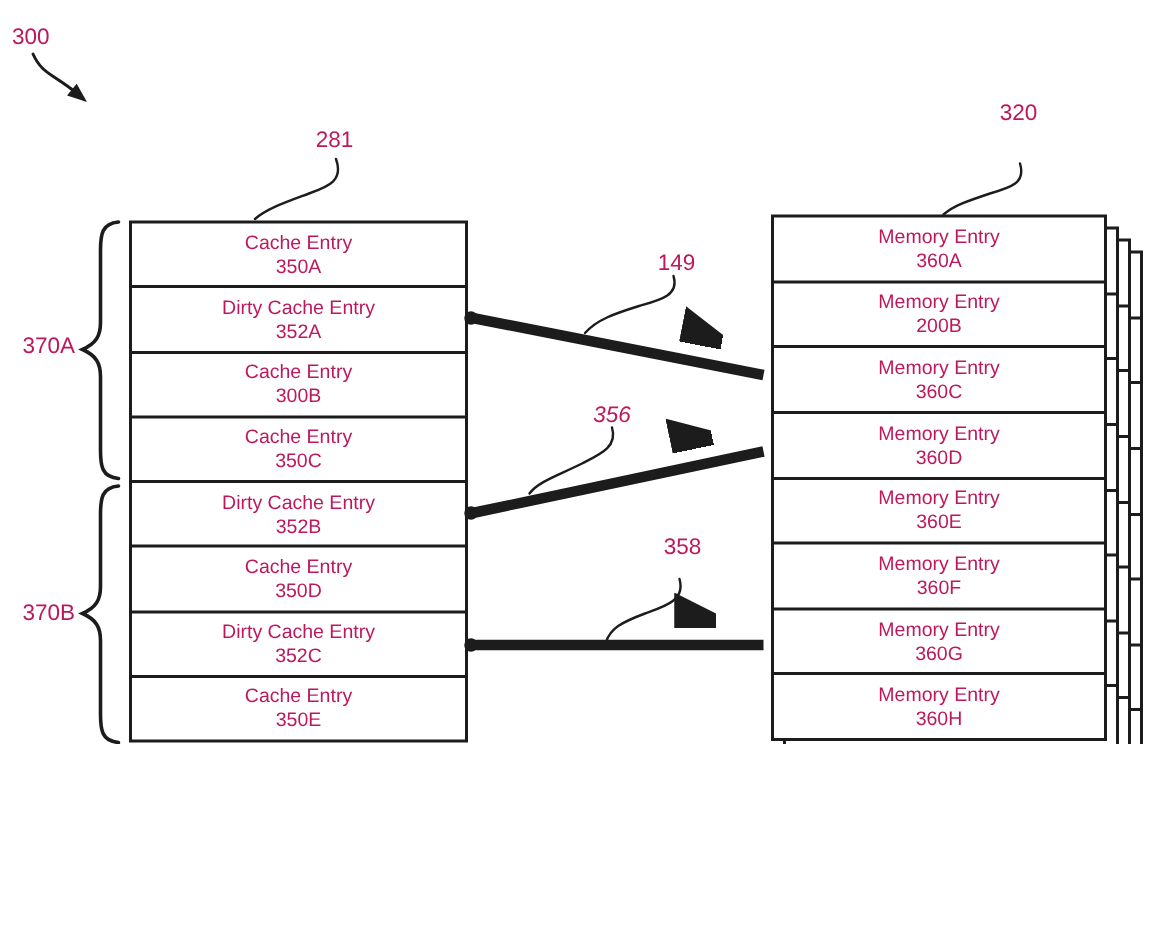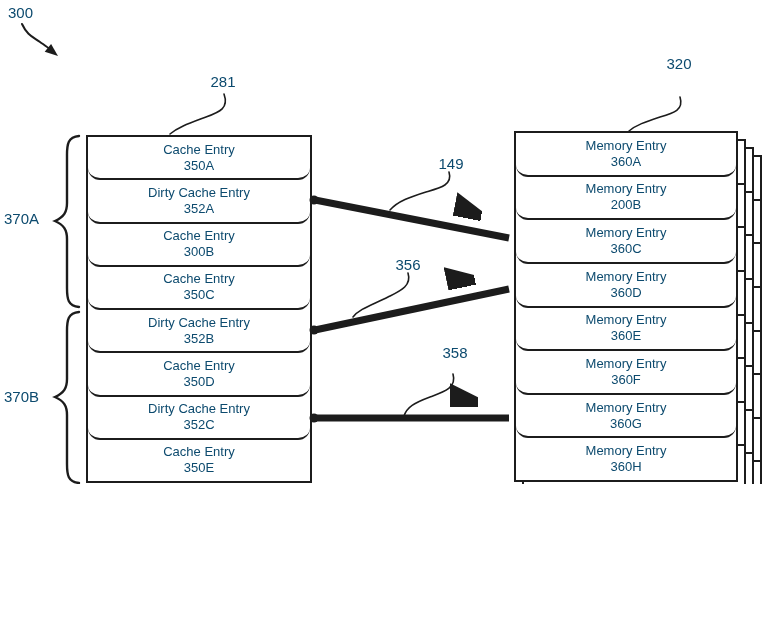--- a/index.html
+++ b/index.html
@@ -1,41 +1,41 @@
 <!DOCTYPE html>
 <html><head>
 <meta charset="utf-8">
 <style>
   html,body{margin:0;padding:0;background:#fff;}
   .canvas{
     position:relative;width:768px;height:484px;background:#ffffff;
-    font-family:"Liberation Sans",sans-serif;color:#0c4a6e;overflow:hidden;
+    font-family:"Liberation Sans",sans-serif;color:#be185d;overflow:hidden;margin-top:12px;
   }
   
   .tbl{
     position:absolute;border:2px solid #1c1c1c;background:#fff;
     display:flex;flex-direction:column;box-sizing:border-box;z-index:4;
   }
   .trow{
     flex:1;display:flex;flex-direction:column;align-items:center;justify-content:center;
-    line-height:16px;font-size:13px;text-align:center;border-radius:12px;
+    line-height:16px;font-size:13px;text-align:center;
   }
   .trow:not(:last-child){border-bottom:2px solid #1c1c1c;}
   .trow .ref{}
   
   .sheet{
     position:absolute;border:2px solid #1c1c1c;background:#fff;
     display:flex;flex-direction:column;box-sizing:border-box;
   }
   .srow{flex:1;}
   .srow:not(:last-child){border-bottom:2px solid #1c1c1c;}
   
   .callout{position:absolute;font-size:15px;z-index:6;white-space:nowrap;}
   .center{transform:translateX(-50%);}
-  #label-370A,#label-370B{width:46px;text-align:left;}
+  #label-370A,#label-370B{width:46px;text-align:right;}
   #fig-caption{
     position:absolute;left:403px;top:595px;transform:translateX(-50%);
     font-size:21px;font-weight:bold;font-style:italic;letter-spacing:1px;z-index:6;
   }
   .svg-overlay{position:absolute;left:0;top:0;z-index:5;}
 </style>
 </head>
 <body>
 
 <div class="canvas">
@@ -139,21 +139,21 @@
     </div>
     <div class="trow">
       <span>Memory Entry</span>
       <span class="ref">360H</span>
     </div>
   </div>
 
   <div class="callout center" id="label-314" style="left:223px;top:73px;">281</div>
   <div class="callout center" id="label-320" style="left:679px;top:55px;">320</div>
   <div class="callout center" id="label-354" style="left:451px;top:155px;">149</div>
-  <div class="callout center" id="label-356" style="left:408px;top:256px;">356</div>
+  <div class="callout center" id="label-356" style="left:408px;top:256px;font-style:italic;">356</div>
   <div class="callout center" id="label-358" style="left:455px;top:344px;">358</div>
   <div class="callout" id="label-370A" style="left:4px;top:210px;">370A</div>
   <div class="callout" id="label-370B" style="left:4px;top:388px;">370B</div>
 
   <svg class="svg-overlay" width="768" height="628" viewBox="0 0 768 628">
     <defs>
       <marker id="ah" markerUnits="strokeWidth" markerWidth="4" markerHeight="3.4" refX="8.5" refY="5" orient="auto">
         <path d="M0,0 L10,5 L0,10 Z" fill="#1c1c1c"></path>
       </marker>
     </defs>

